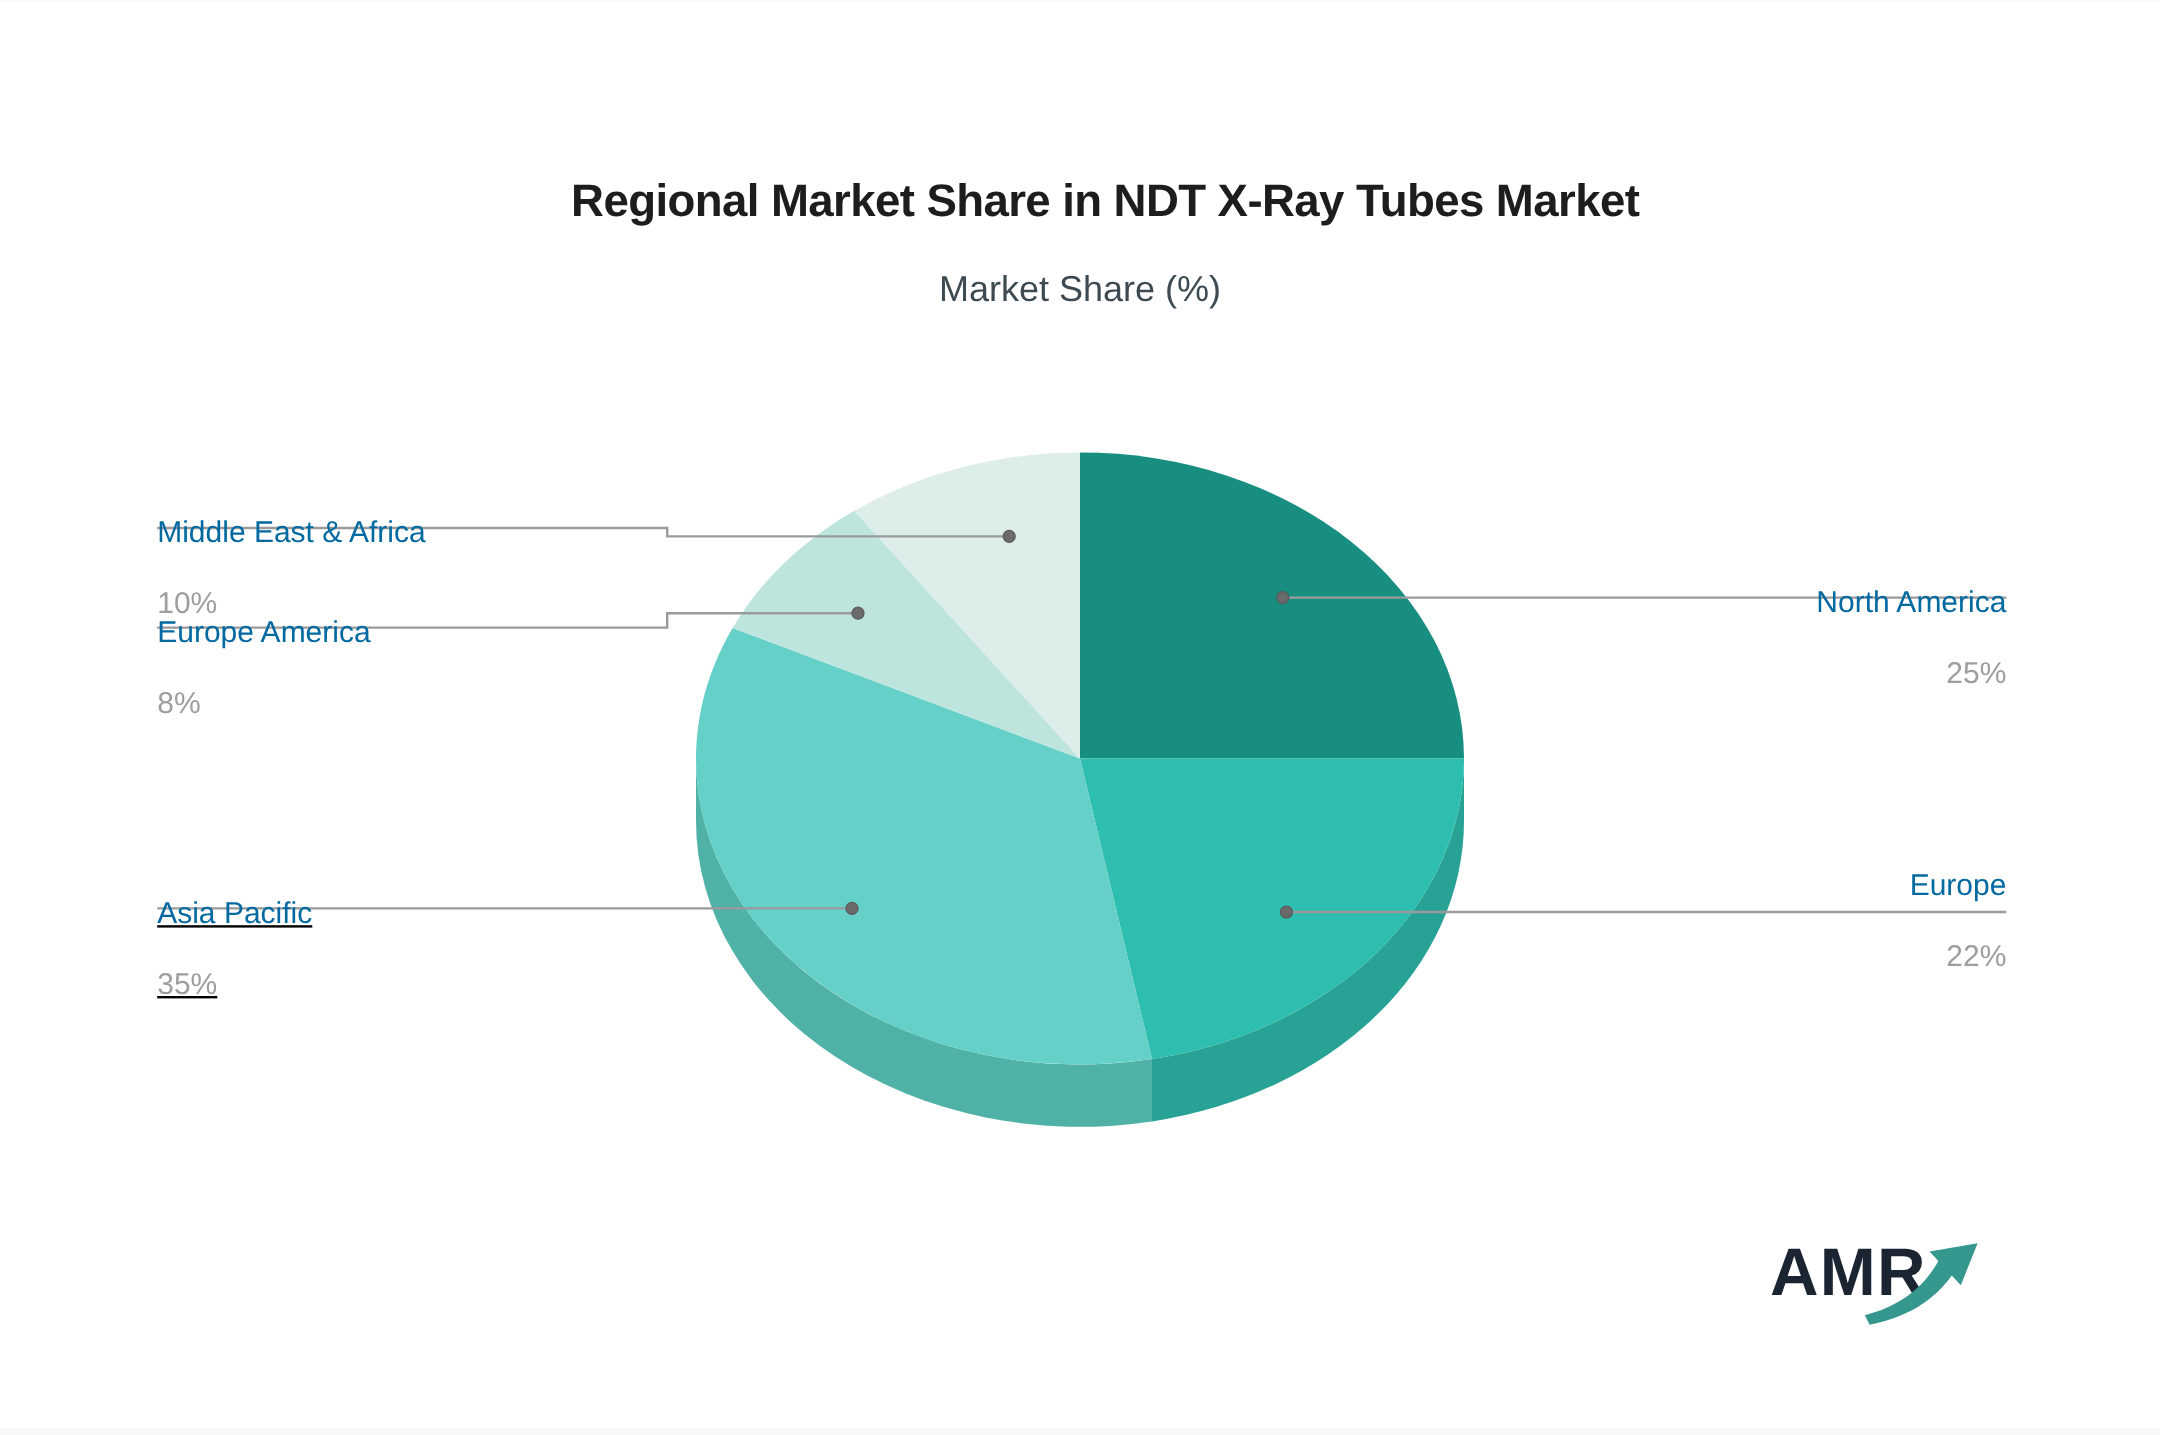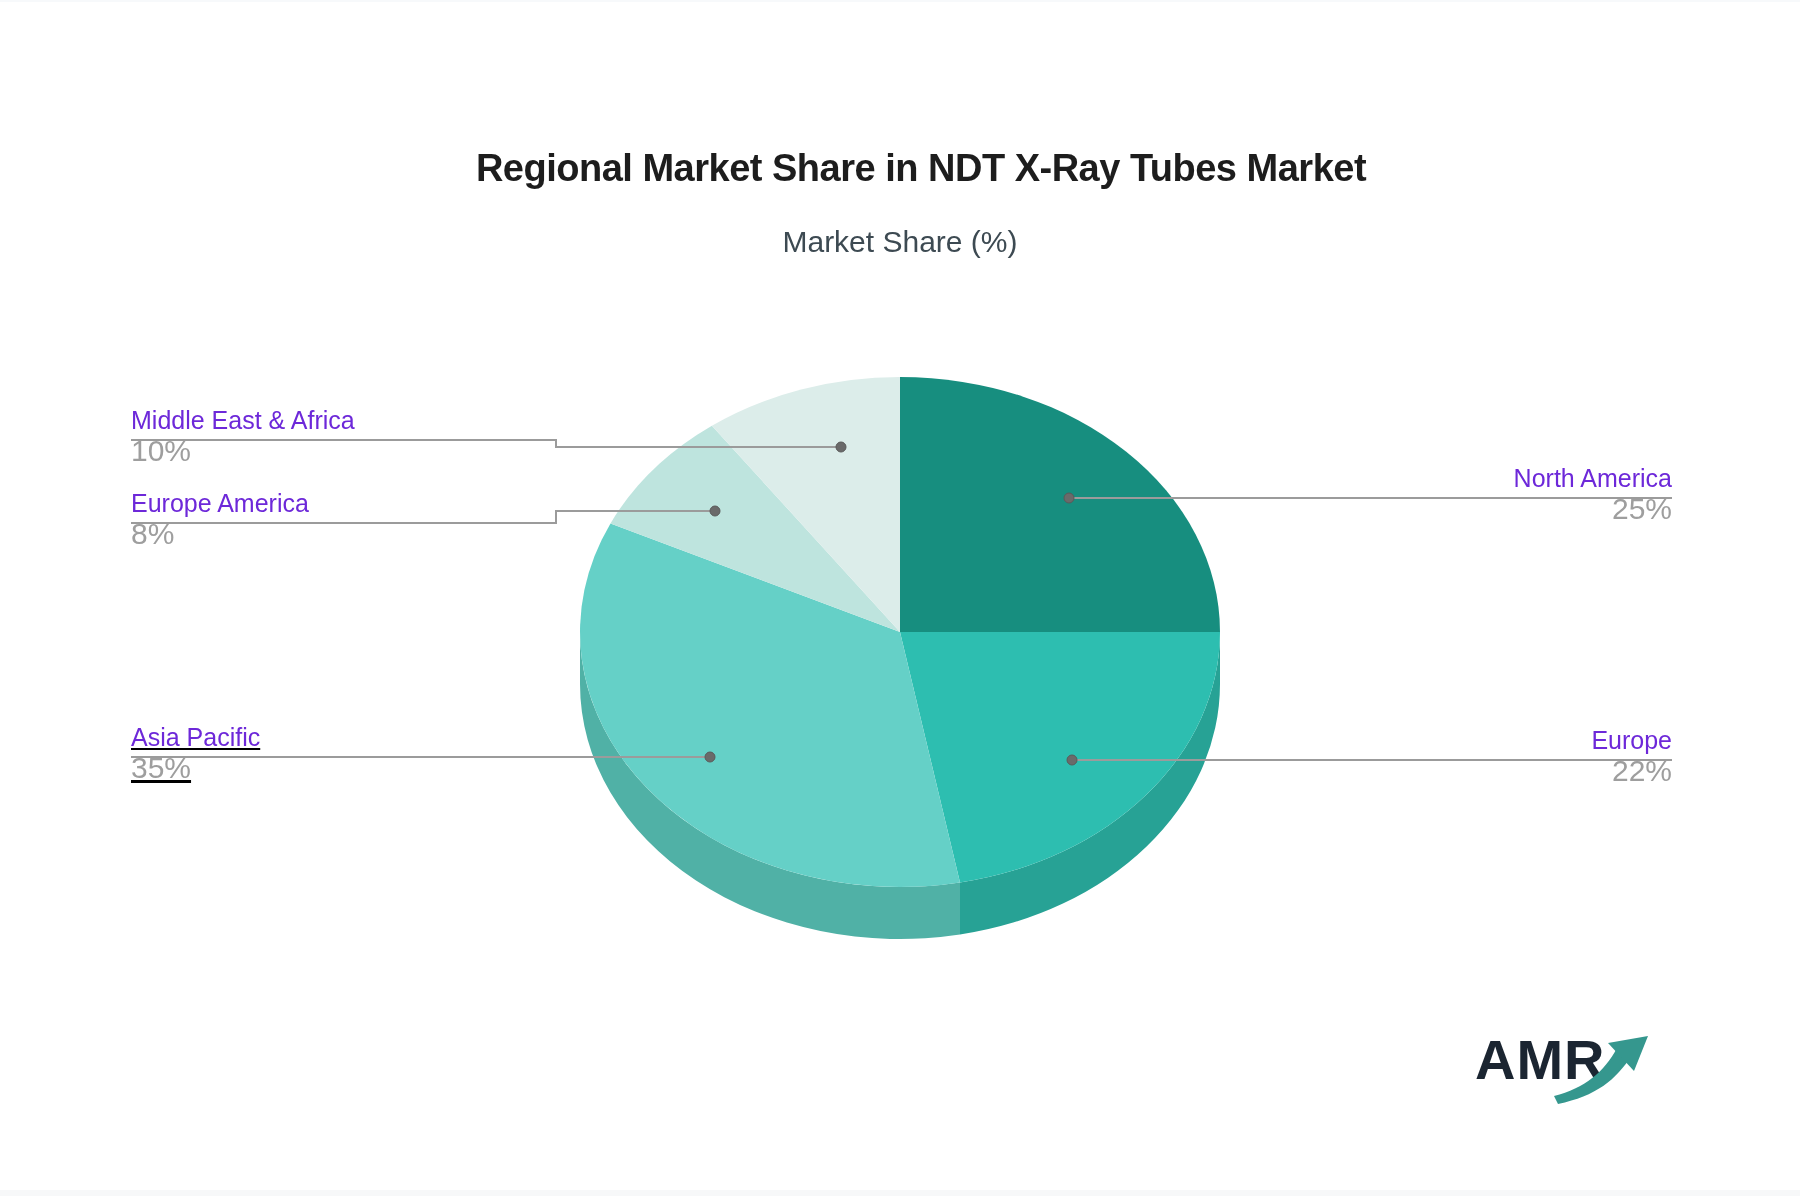--- a/index.html
+++ b/index.html
@@ -12,22 +12,22 @@
   .chart-title{
     position:absolute;top:146px;left:0;width:1800px;text-align:center;
     font-size:38px;line-height:44px;font-weight:bold;color:#1d1d1d;letter-spacing:-0.5px;padding-left:21px;
   }
   .chart-subtitle{
     position:absolute;top:224px;left:0;width:1800px;text-align:center;
     font-size:30px;line-height:36px;font-weight:normal;color:#3d4a52;
   }
   .pie-svg{position:absolute;top:0;left:0;}
   .callout{position:absolute;width:480px;}
-  .callout .name{font-size:25px;line-height:30px;color:#6d28d9;}
-  .callout .pct{font-size:30px;line-height:30px;color:#9e9e9e;margin-top:1px;}
+  .callout .name{font-size:25px;line-height:30px;color:#0369a1;margin-top:24px;}
+  .callout .pct{font-size:25px;line-height:30px;color:#9e9e9e;margin-top:29px;}
   .callout.left{text-align:left;}
   .callout.right{text-align:right;}
   .logo{position:absolute;left:1470px;top:1030px;width:200px;height:90px;}
   .logo .logo-text{
     position:absolute;left:5px;top:0;font-size:56px;line-height:60px;font-weight:bold;
     color:#1b2531;letter-spacing:1px;
   }
   .logo svg{position:absolute;left:0;top:0;}
 </style>
 </head>
@@ -76,21 +76,21 @@
     <div class="pct">8%</div>
   </div>
   <div class="callout left" style="left:131px;top:722px;text-decoration:underline;">
     <div class="name">Asia Pacific</div>
     <div class="pct">35%</div>
   </div>
   <div class="callout right" style="right:128px;top:463px;">
     <div class="name">North America</div>
     <div class="pct">25%</div>
   </div>
-  <div class="callout right" style="right:128px;top:725px;">
+  <div class="callout right" style="right:128px;top:699px;">
     <div class="name">Europe</div>
     <div class="pct">22%</div>
   </div>
 
   <div class="logo">
     <span class="logo-text">AMR</span>
     <svg width="200" height="90" viewBox="0 0 200 90">
       <g id="logo-arrow">
         <path d="M 88 74 C 126 66 146 50 162 25 L 147 18 C 134 42 115 58 84 66 Z" fill="#35978e"></path>
         <path d="M 178 6 L 138 13 L 164 41 Z" fill="#35978e"></path>

